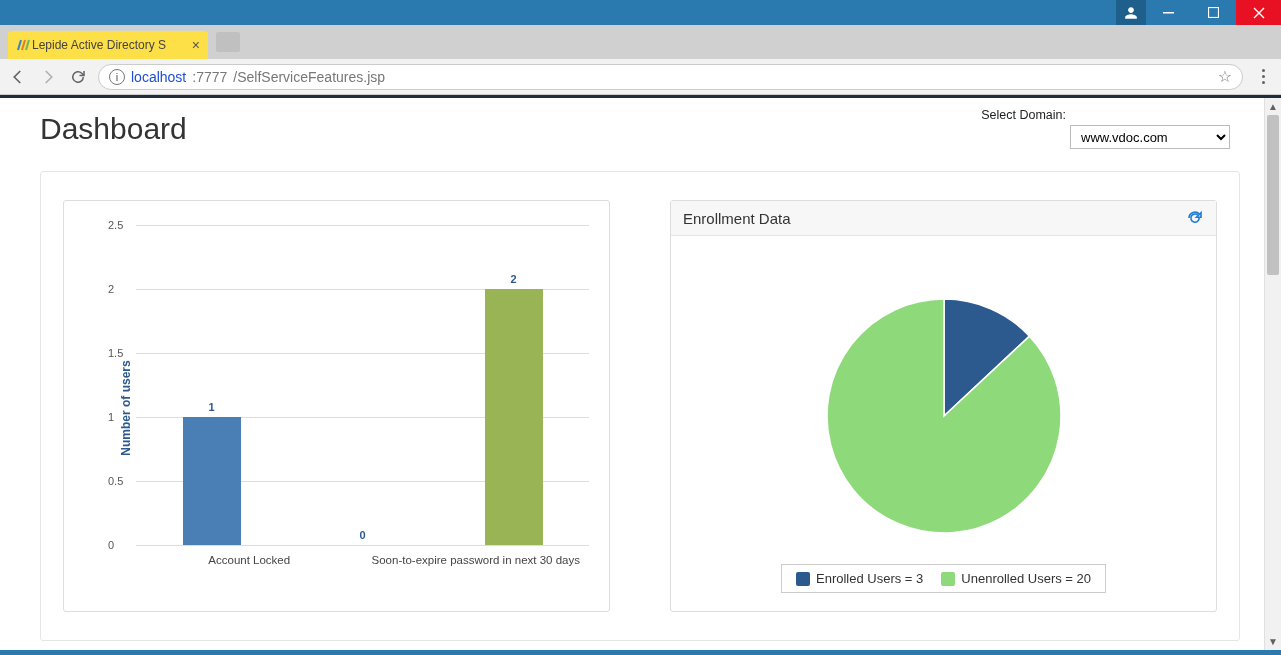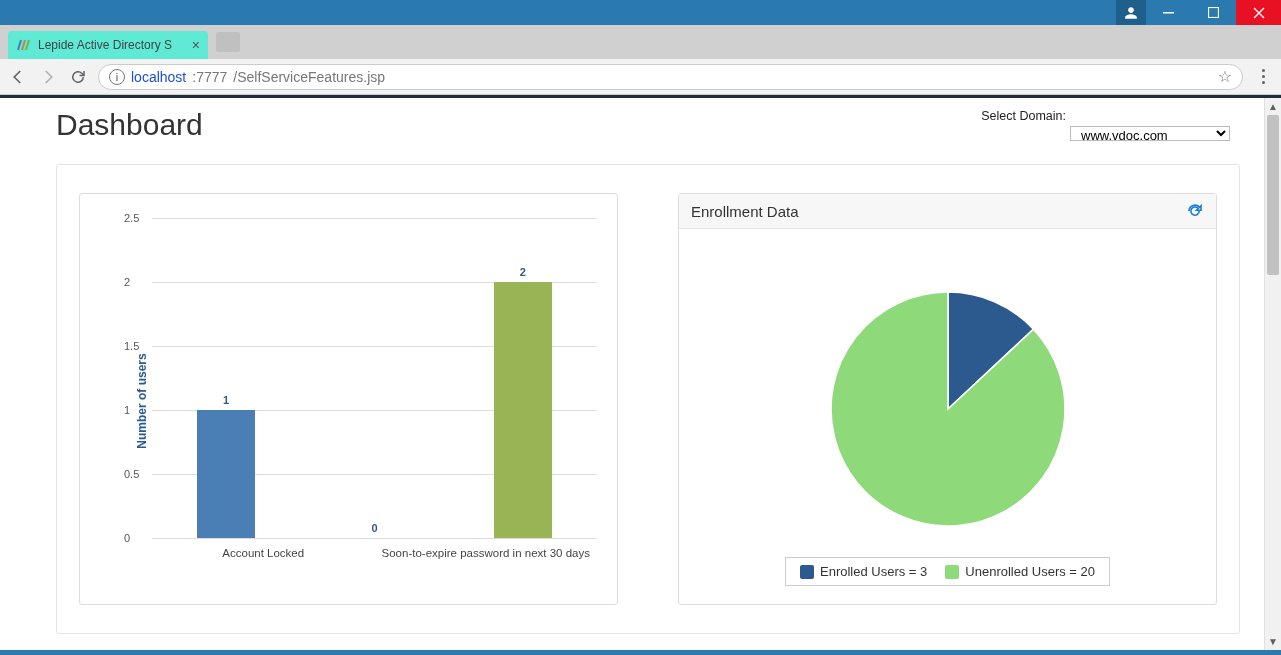--- a/index.html
+++ b/index.html
@@ -36,29 +36,28 @@
     height: 34px;
     background: #d0d0d0;
     position: relative;
     padding-left: 8px;
     display: flex;
     align-items: flex-end;
   }
   .tab {
     height: 28px;
     min-width: 200px;
-    background: #5eead4;
+    background: #fde047;
     border-top-left-radius: 4px;
     border-top-right-radius: 4px;
     display: flex;
     align-items: center;
     padding: 0 8px;
     font-size: 12px;
     color: #444;
-    gap: 6px;
     position: relative;
   }
   .tab .favicon {
     width: 16px; height: 16px;
   }
   .tab .close {
     margin-left: auto;
     font-size: 14px;
     color: #555;
   }
@@ -123,21 +122,21 @@
   .page {
     background: #fff;
     height: calc(655px - 25px - 34px - 36px - 5px);
     border-top: 3px solid #222b3a;
     position: relative;
     display: flex;
   }
   .page-inner {
     flex: 1;
     overflow: hidden;
-    padding-left: 26px;
+    padding-left: 10px;
     padding-right: 4px;
   }
   .page-scroll {
     width: 17px;
     background: #f1f1f1;
     border-left: 1px solid #e0e0e0;
     position: relative;
   }
   .scroll-arrow {
     height: 17px;
@@ -165,21 +164,21 @@
   .domain-select-wrap {
     margin-left: auto;
     display: flex;
     align-items: flex-start;
     gap: 4px;
     font-size: 12.5px;
     color: #222;
   }
   .domain-select {
     border: 1px solid #bbb;
-    height: 15px;
+    height: 24px;
     width: 160px;
     font-size: 13px;
     padding: 0 6px;
     background: #fff;
     margin-top: 17px;
   }
 
   .cards-area {
     margin: 10px 20px 0 30px;
     border: 1px solid #e5e5e5;

